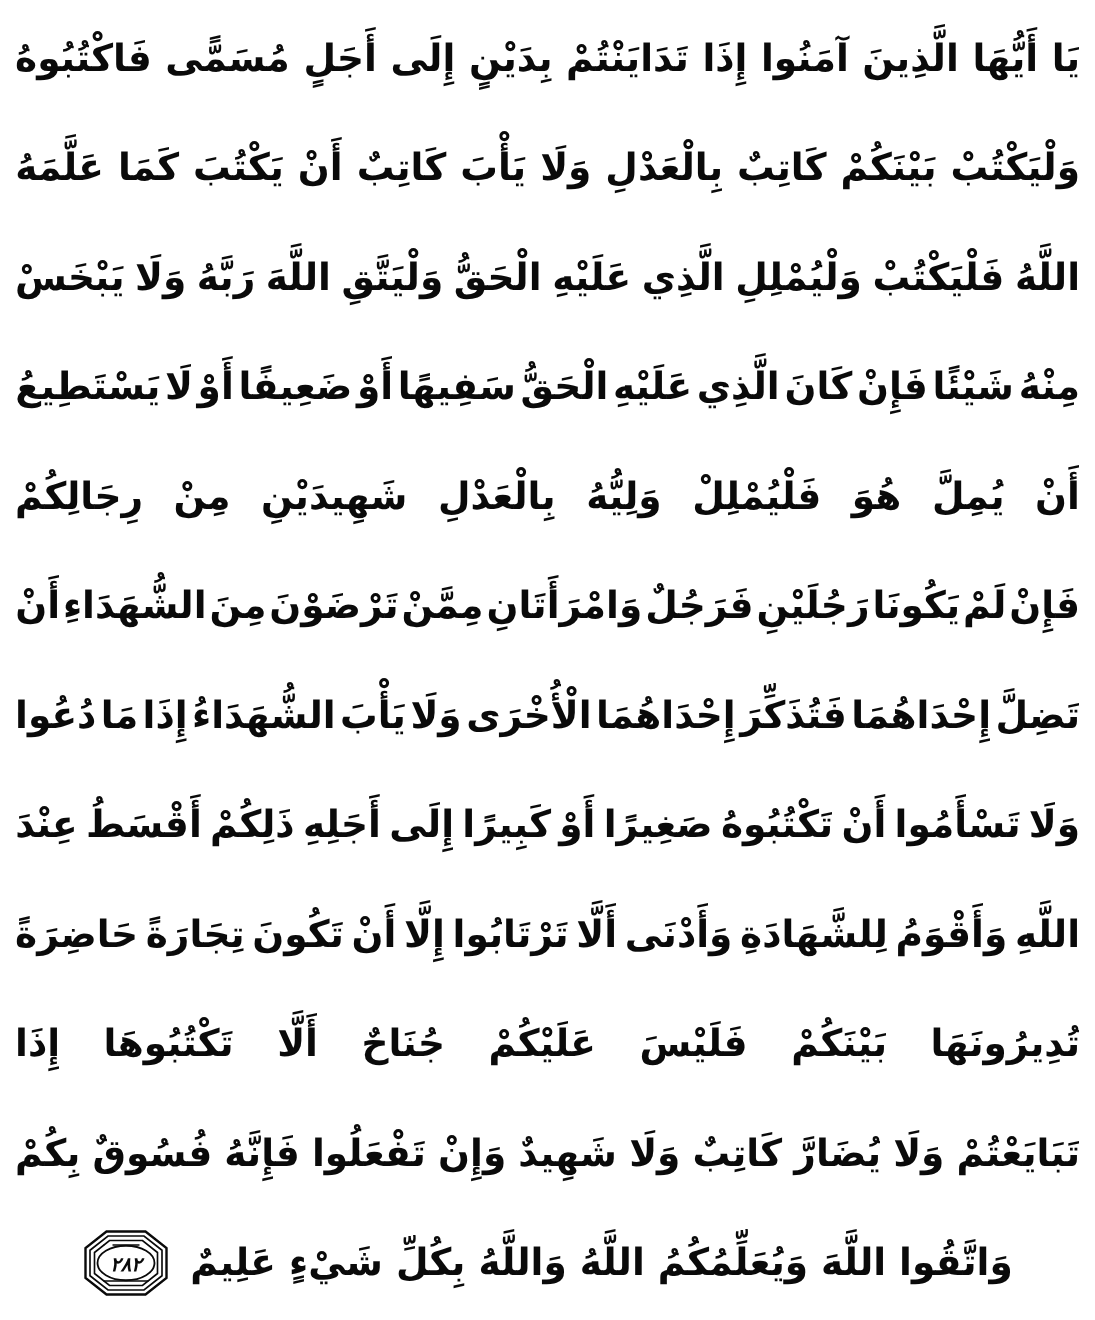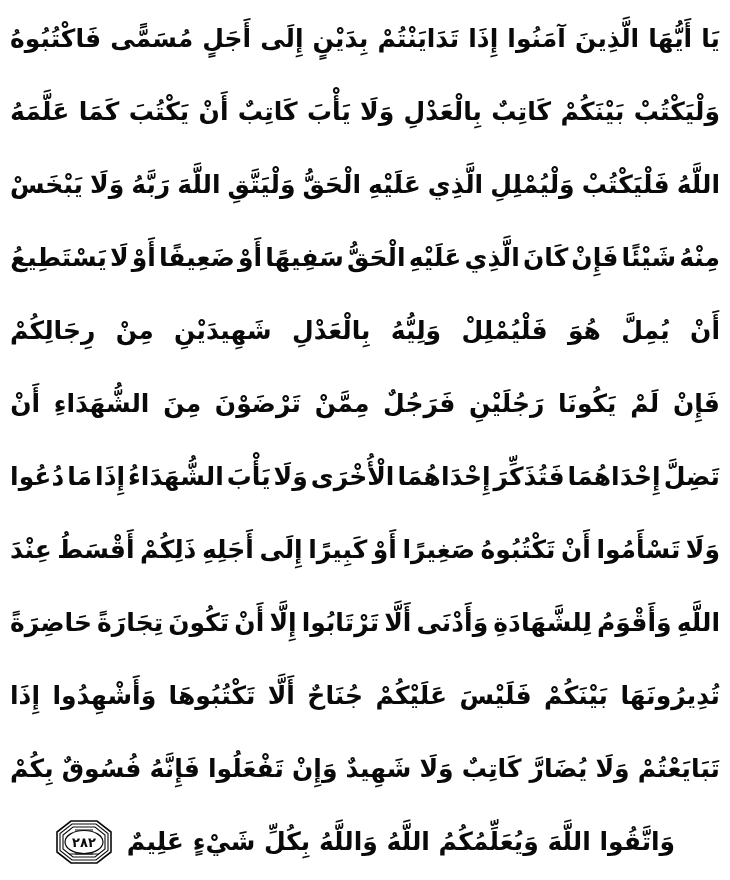--- a/index.html
+++ b/index.html
@@ -35,20 +35,21 @@
   .line.last {
     justify-content: center;
     gap: 14px;
   }
   .last-text { white-space: nowrap; }
   .medallion {
     display: inline-flex;
     align-items: center;
     justify-content: flex-end;
     flex: 0 0 auto;
+    font-style: italic;
   }
   .medallion svg { display: block; }
   .medallion path, .medallion ellipse {
     fill: none;
     stroke: #0a0a0a;
   }
   .medallion text {
     fill: #0a0a0a;
     font-family: "DejaVu Sans", sans-serif;
     font-weight: bold;
@@ -125,20 +126,21 @@
         <span class="word">شَهِيدَيْنِ</span>
         <span class="word">مِنْ</span>
         <span class="word">رِجَالِكُمْ</span>
       </div>
       <div class="line">
         <span class="word">فَإِنْ</span>
         <span class="word">لَمْ</span>
         <span class="word">يَكُونَا</span>
         <span class="word">رَجُلَيْنِ</span>
         <span class="word">فَرَجُلٌ</span>
+        <span class="word">وَامْرَأَتَانِ</span>
         <span class="word">مِمَّنْ</span>
         <span class="word">تَرْضَوْنَ</span>
         <span class="word">مِنَ</span>
         <span class="word">الشُّهَدَاءِ</span>
         <span class="word">أَنْ</span>
       </div>
       <div class="line">
         <span class="word">تَضِلَّ</span>
         <span class="word">إِحْدَاهُمَا</span>
         <span class="word">فَتُذَكِّرَ</span>
@@ -179,21 +181,20 @@
         <span class="word">حَاضِرَةً</span>
       </div>
       <div class="line">
         <span class="word">تُدِيرُونَهَا</span>
         <span class="word">بَيْنَكُمْ</span>
         <span class="word">فَلَيْسَ</span>
         <span class="word">عَلَيْكُمْ</span>
         <span class="word">جُنَاحٌ</span>
         <span class="word">أَلَّا</span>
         <span class="word">تَكْتُبُوهَا</span>
-        <span class="word">وَأَشْهِدُوا</span>
         <span class="word">إِذَا</span>
       </div>
       <div class="line">
         <span class="word">تَبَايَعْتُمْ</span>
         <span class="word">وَلَا</span>
         <span class="word">يُضَارَّ</span>
         <span class="word">كَاتِبٌ</span>
         <span class="word">وَلَا</span>
         <span class="word">شَهِيدٌ</span>
         <span class="word">وَإِنْ</span>

